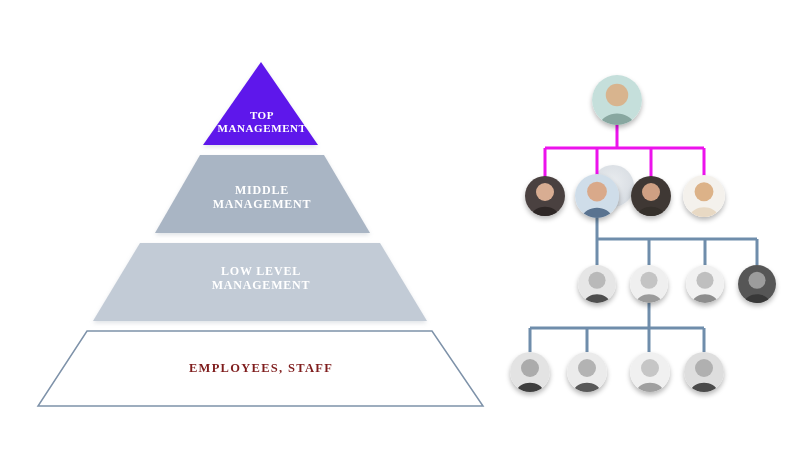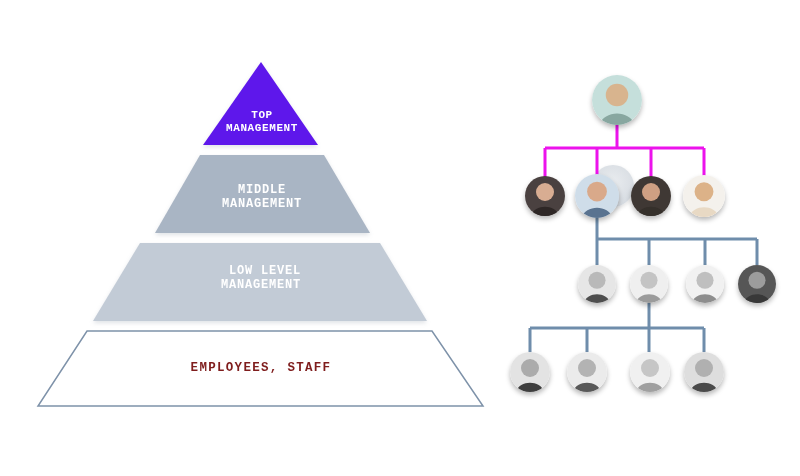--- a/index.html
+++ b/index.html
@@ -1,30 +1,30 @@
 <!DOCTYPE html>
 <html><head>
 <meta charset="utf-8">
 <style>
   html,body{margin:0;padding:0;background:#ffffff;}
   .stage{
     position:relative;width:800px;height:472px;background:#ffffff;overflow:hidden;
-    font-family:Liberation Mono, monospace;
+    font-family:Liberation Serif, serif;
   }
   svg.layer{position:absolute;left:0;top:0;width:800px;height:476px;}
   .pyr-shape{filter:drop-shadow(0 2px 2px rgba(80,95,115,0.18));}
 
   .tier-label{
     position:absolute;transform:translateX(-50%);text-align:center;
     white-space:pre-line;font-weight:bold;
   }
   .tier-label.white{color:#ffffff;}
   .lbl-top{left:262px;top:109px;font-size:11px;line-height:13px;letter-spacing:0.6px;}
   .lbl-middle{left:262px;top:183px;font-size:12px;line-height:14px;letter-spacing:0.8px;}
-  .lbl-low{left:261px;top:264px;font-size:12px;line-height:14px;letter-spacing:0.8px;text-align:right;}
+  .lbl-low{left:261px;top:264px;font-size:12px;line-height:14px;letter-spacing:0.8px;}
   .lbl-staff{left:261px;top:361px;font-size:12.5px;letter-spacing:1.3px;color:#7f1d1d;}
 
   .avatar{
     position:absolute;border-radius:50%;overflow:hidden;
     box-shadow:0 3px 5px rgba(0,0,0,0.28);z-index:3;
   }
   .avatar svg{display:block;width:100%;height:100%;}
   .avatar .bg{fill:var(--bg);}
   .avatar .head{fill:var(--head);}
   .avatar .sh{fill:var(--sh);}

